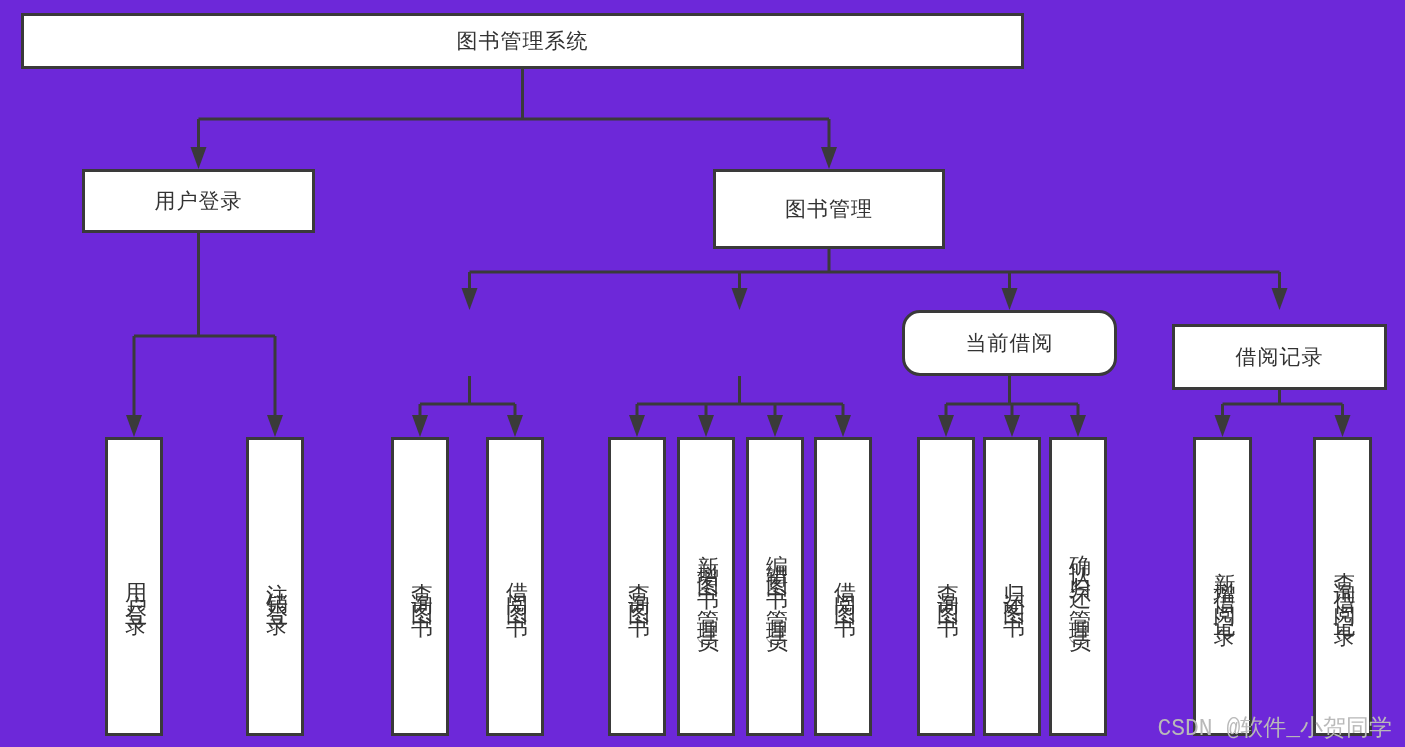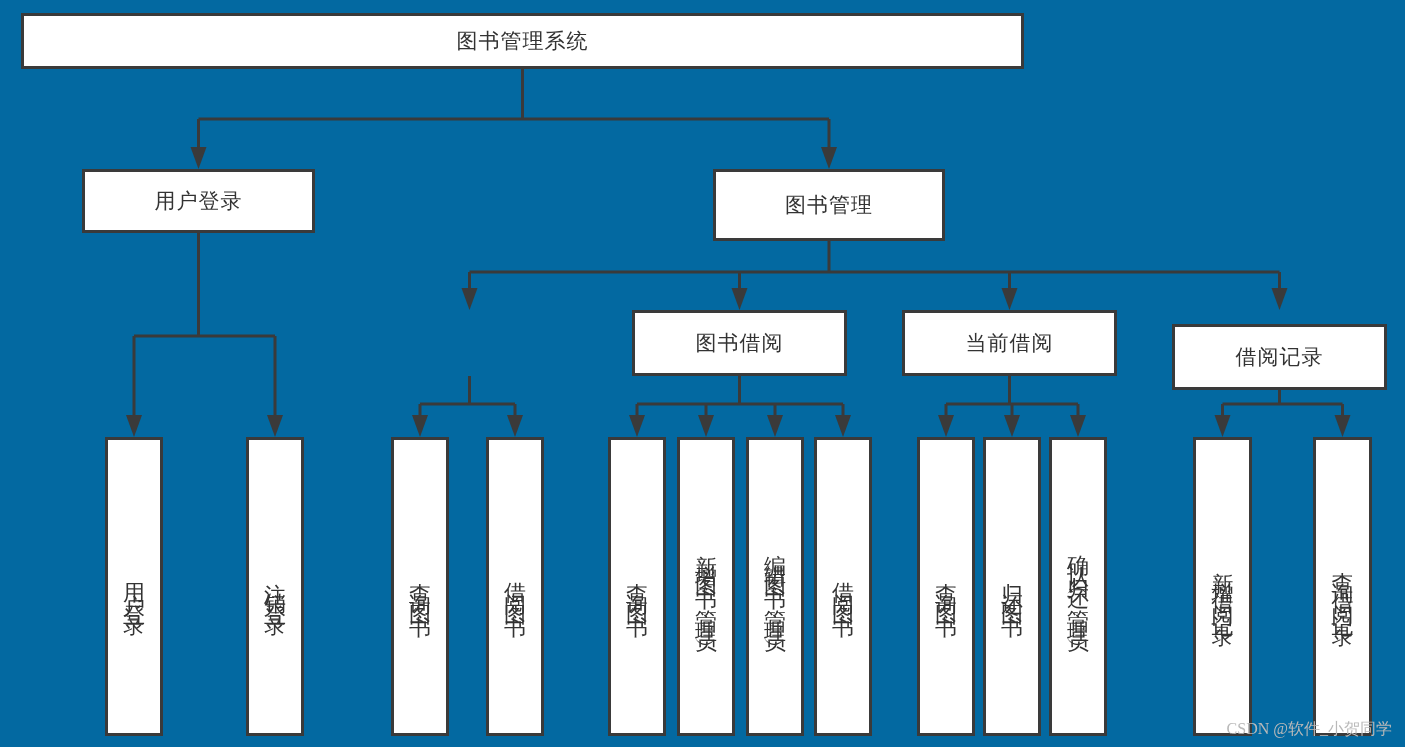--- a/index.html
+++ b/index.html
@@ -1,32 +1,32 @@
 <!DOCTYPE html>
 <html><head>
 <meta charset="utf-8">
 <style>
   html,body{margin:0;padding:0;background:#ffffff;}
   .canvas{
-    position:relative;width:1405px;height:747px;background:#0369a1;
-    font-family:Liberation Serif, serif;color:#333333;overflow:hidden;
+    position:relative;width:1405px;height:747px;background:#6d28d9;
+    font-family:Liberation Mono, monospace;color:#333333;overflow:hidden;
   }
   svg.connectors{position:absolute;left:0;top:0;width:1405px;height:747px;}
   .node{
     position:absolute;box-sizing:border-box;background:#ffffff;
     border:3px solid #3a3a3a;display:flex;align-items:center;justify-content:center;
     text-align:center;
   }
   .node-h{font-size:21px;letter-spacing:1px;white-space:nowrap;}
   .node-v span{
     display:block;writing-mode:vertical-rl;text-orientation:mixed;
     font-size:22px;line-height:1;letter-spacing:11px;white-space:nowrap;
   }
   .watermark{
-    position:absolute;right:13px;bottom:7px;font-size:16px;line-height:22px;
+    position:absolute;right:13px;bottom:7px;font-size:23px;line-height:22px;
     color:#b9b9b9;white-space:nowrap;z-index:5;
   }
 </style>
 </head>
 <body>
 
 <div class="canvas">
 
   <svg class="connectors" viewBox="0 0 1405 747" fill="none" stroke="#3a3a3a" stroke-width="3">
 
@@ -78,28 +78,25 @@
     </g>
   </svg>
 
   <div class="node node-h" style="left:21px;top:13px;width:1003px;height:56px;">
     <span>图书管理系统</span>
   </div>
 
   <div class="node node-h" style="left:82px;top:169px;width:233px;height:64px;">
     <span>用户登录</span>
   </div>
-  <div class="node node-h" style="left:713px;top:169px;width:232px;height:72px;">
+  <div class="node node-h" style="left:713px;top:169px;width:232px;height:80px;">
     <span>图书管理</span>
   </div>
 
-  <div class="node node-h" style="left:632px;top:310px;width:215px;height:66px;">
-    <span>图书借阅</span>
-  </div>
-  <div class="node node-h" style="left:902px;top:310px;width:215px;height:66px;">
+  <div class="node node-h" style="left:902px;top:310px;width:215px;height:66px;border-radius:18px;">
     <span>当前借阅</span>
   </div>
   <div class="node node-h" style="left:1172px;top:324px;width:215px;height:66px;">
     <span>借阅记录</span>
   </div>
 
   <div class="node node-v" style="left:105px;top:437px;width:58px;height:299px;">
     <span>用户登录</span>
   </div>
   <div class="node node-v" style="left:246px;top:437px;width:58px;height:299px;">

